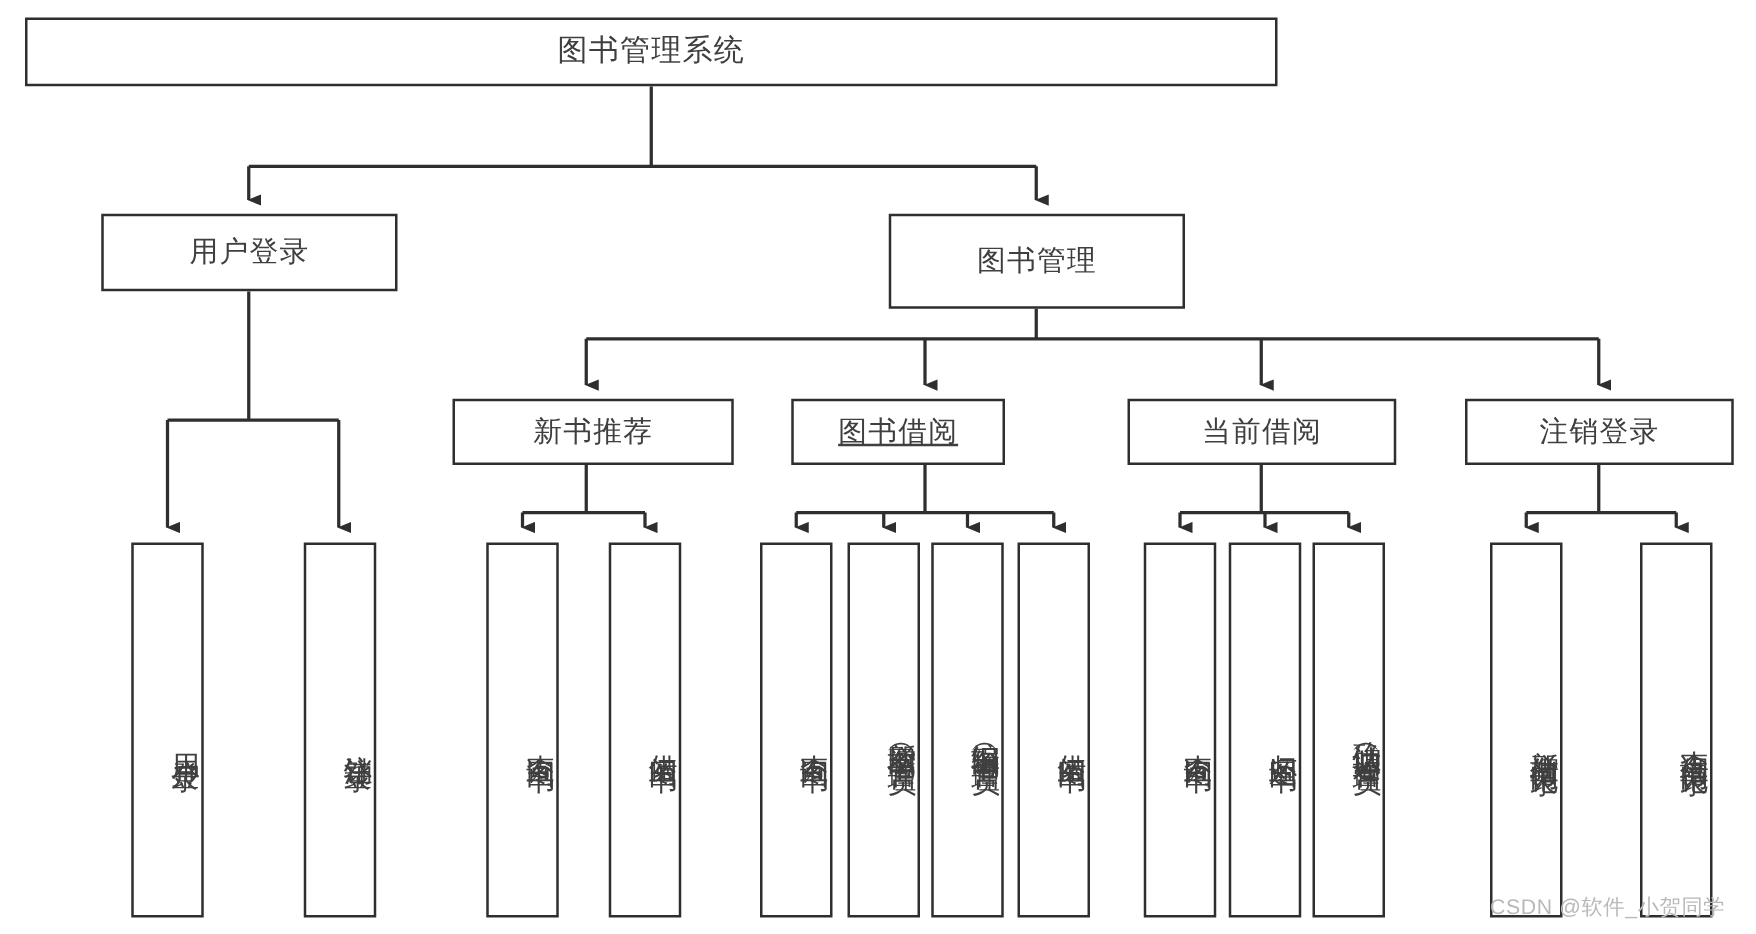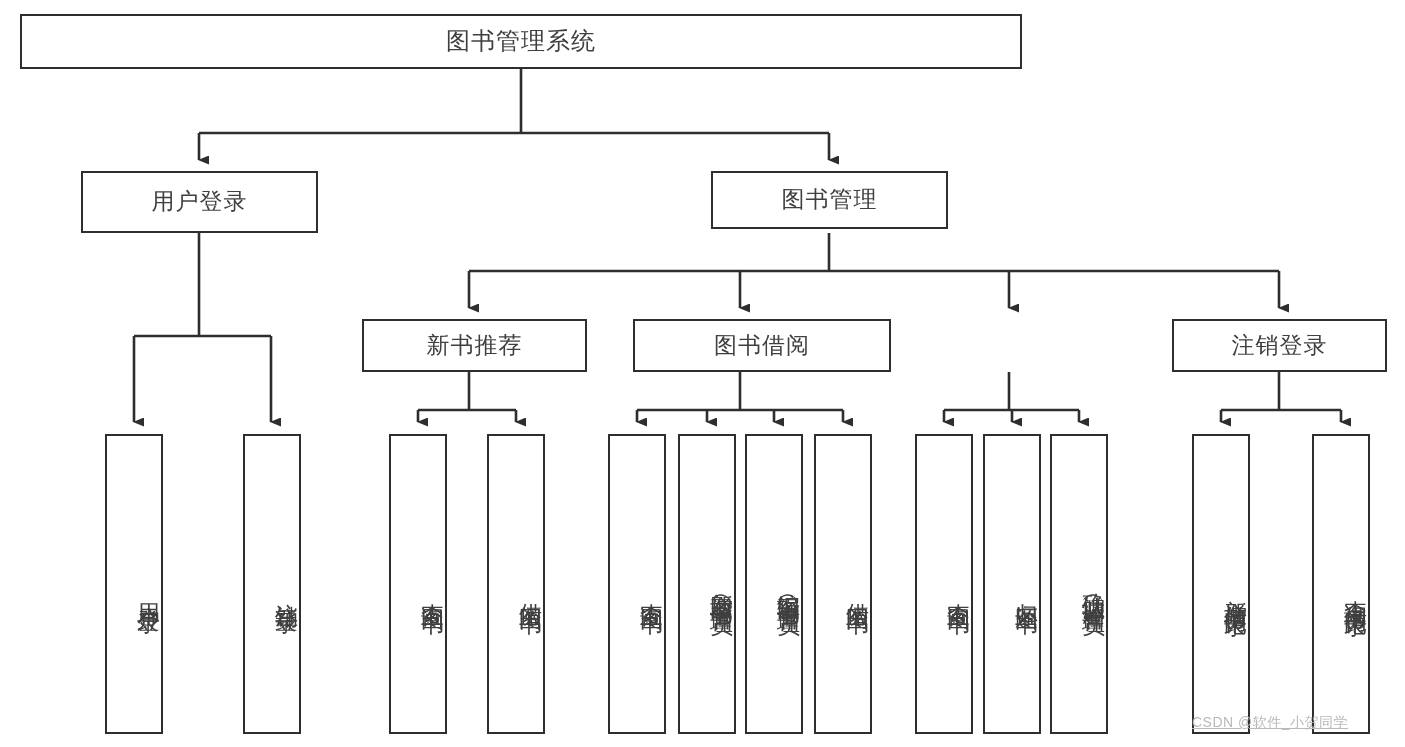--- a/index.html
+++ b/index.html
@@ -54,26 +54,25 @@
     align-items: flex-start;
     justify-content: center;
     padding-top: 14px;
     white-space: nowrap;
   }
   .node.vert.tall {
     padding-top: 8px;
   }
   .watermark {
     position: absolute;
-    font-size: 14px;
+    font-size: 17px;
     color: #b9b9b9;
     letter-spacing: 0.5px;
     white-space: nowrap;
     user-select: none;
-    text-decoration: underline;
   }
 </style>
 </head>
 <body>
 
 <div id="canvas">
 
   <svg id="edges" viewBox="0 0 1405 747" xmlns="http://www.w3.org/2000/svg">
     <defs>
       <marker id="arrow" markerWidth="9" markerHeight="11" refX="4.5" refY="10" orient="auto" markerUnits="userSpaceOnUse">
@@ -120,24 +119,25 @@
       <path d="M1279,372 L1279,410"></path>
       <path d="M1221,410 L1341,410"></path>
       <path d="M1221,410 L1221,422" marker-end="url(#arrow)"></path>
       <path d="M1341,410 L1341,422" marker-end="url(#arrow)"></path>
     </g>
   </svg>
 
   <div class="node horiz root" id="node-root" style="left: 20px; top: 14px; width: 1002px; height: 55px;">图书管理系统</div>
 
   <div class="node horiz" id="node-l2-0" style="left: 81px; top: 171px; width: 237px; height: 62px;">用户登录</div>
-  <div class="node horiz" id="node-l2-1" style="left: 711px; top: 171px; width: 237px; height: 58px;">图书管理</div>
+  <div class="node horiz" id="node-l2-1" style="left: 711px; top: 171px; width: 237px; height: 76px;">图书管理</div>
 
   <div class="node horiz" id="node-l3-0" style="left: 362px; top: 319px; width: 225px; height: 53px;">新书推荐</div>
-  <div class="node horiz" id="node-l3-1" style="left: 633px; top: 319px; width: 258px; height: 53px;">图书借阅</div>
+  <div class="node horiz" id="node-l3-1" style="left: 633px; top: 319px; width: 171px; height: 53px; text-decoration: underline;">图书借阅</div>
+  <div class="node horiz" id="node-l3-2" style="left: 902px; top: 319px; width: 215px; height: 53px;">当前借阅</div>
   <div class="node horiz" id="node-l3-3" style="left: 1172px; top: 319px; width: 215px; height: 53px;">注销登录</div>
 
   <div class="node vert" id="node-leaf-0" style="left: 105px; top: 434px; width: 58px; height: 300px;">用户登录</div>
   <div class="node vert" id="node-leaf-1" style="left: 243px; top: 434px; width: 58px; height: 300px;">注销登录</div>
   <div class="node vert" id="node-leaf-2" style="left: 389px; top: 434px; width: 58px; height: 300px;">查询图书</div>
   <div class="node vert" id="node-leaf-3" style="left: 487px; top: 434px; width: 58px; height: 300px;">借阅图书</div>
   <div class="node vert" id="node-leaf-4" style="left: 608px; top: 434px; width: 58px; height: 300px;">查询图书</div>
   <div class="node vert tall" id="node-leaf-5" style="left: 678px; top: 434px; width: 58px; height: 300px;">新增图书（管理员）</div>
   <div class="node vert tall" id="node-leaf-6" style="left: 745px; top: 434px; width: 58px; height: 300px;">编辑图书（管理员）</div>
   <div class="node vert" id="node-leaf-7" style="left: 814px; top: 434px; width: 58px; height: 300px;">借阅图书</div>

